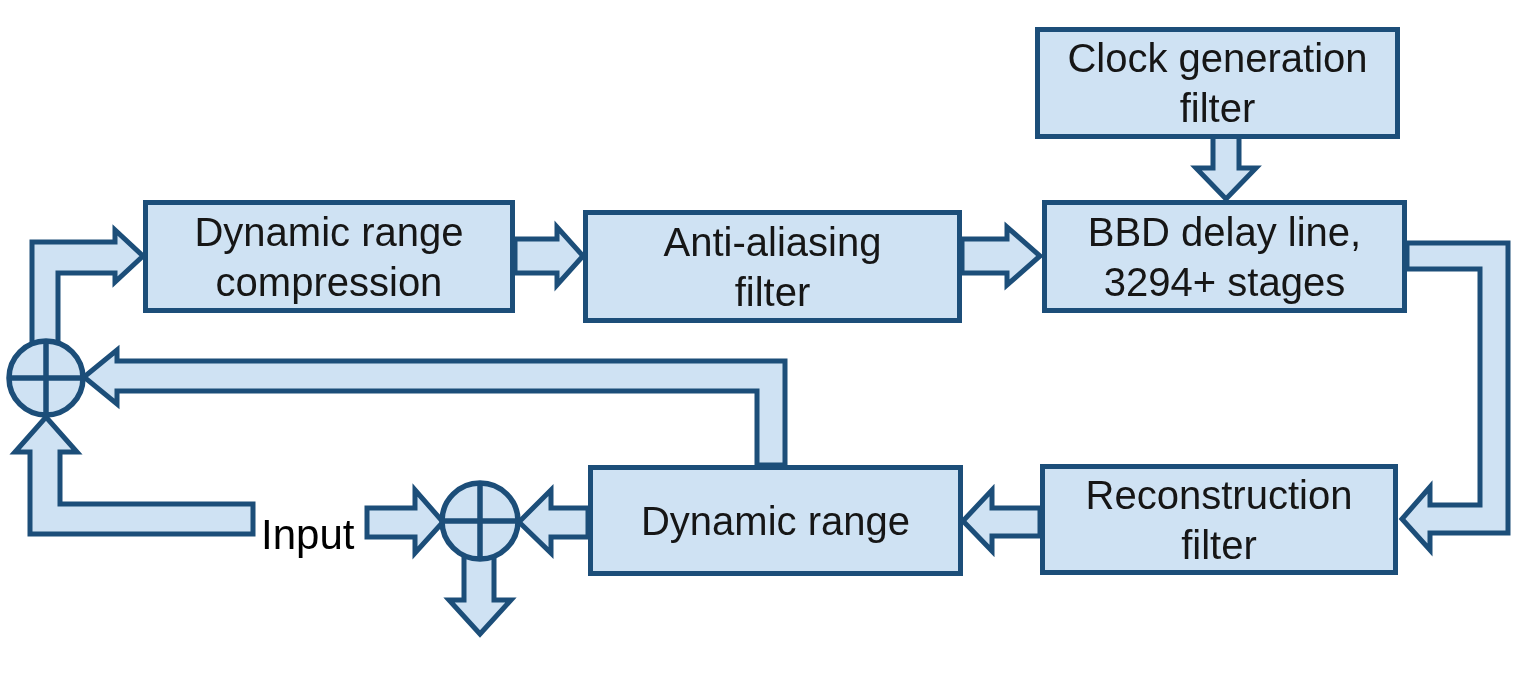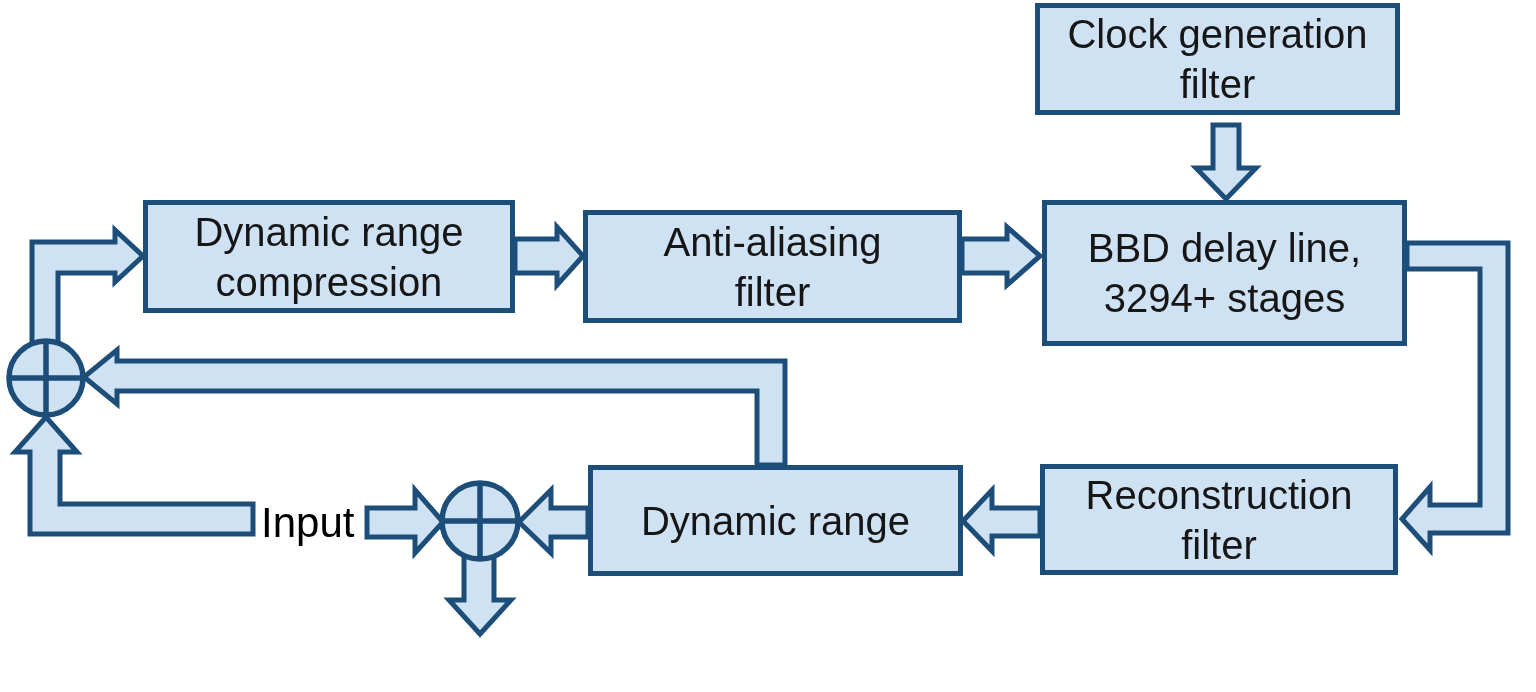--- a/index.html
+++ b/index.html
@@ -49,20 +49,21 @@
     font-size:40px;
     line-height:50px;
   }
   .box span{display:block;white-space:nowrap;}
   .flow-label{
     position:absolute;
     color:#000000;
     font-size:42px;
     line-height:46px;
     white-space:nowrap;
+    margin-top:12px;
   }
 </style>
 </head>
 <body>
 
 <div class="stage">
 
   <svg viewBox="0 0 1536 692">
 
     <path class="block-arrow" d="M32 242 H115 V230 L143 256 L115 282 V273 H58 V352 H32 Z"></path>
@@ -90,36 +91,36 @@
     <g>
       <circle class="sum-circle" cx="46" cy="378" r="37"></circle>
       <path class="sum-cross" d="M9 378 H83 M46 341 V415"></path>
     </g>
     <g>
       <circle class="sum-circle" cx="480" cy="521" r="38"></circle>
       <path class="sum-cross" d="M442 521 H518 M480 483 V559"></path>
     </g>
   </svg>
 
-  <div class="box" style="left:1035px;top:3px;width:365px;height:112px;">
+  <div class="box" style="left:1035px;top:27px;width:365px;height:112px;">
     <span>Clock generation</span>
     <span>filter</span>
   </div>
 
   <div class="box" style="left:143px;top:200px;width:372px;height:113px;">
     <span>Dynamic range</span>
     <span>compression</span>
   </div>
 
   <div class="box" style="left:583px;top:210px;width:379px;height:113px;">
     <span>Anti-aliasing</span>
     <span>filter</span>
   </div>
 
-  <div class="box" style="left:1042px;top:200px;width:365px;height:146px;">
+  <div class="box" style="left:1042px;top:200px;width:365px;height:113px;">
     <span>BBD delay line,</span>
     <span>3294+ stages</span>
   </div>
 
   <div class="box" style="left:1040px;top:464px;width:358px;height:111px;">
     <span>Reconstruction</span>
     <span>filter</span>
   </div>
 
   <div class="box" style="left:588px;top:465px;width:375px;height:111px;">

